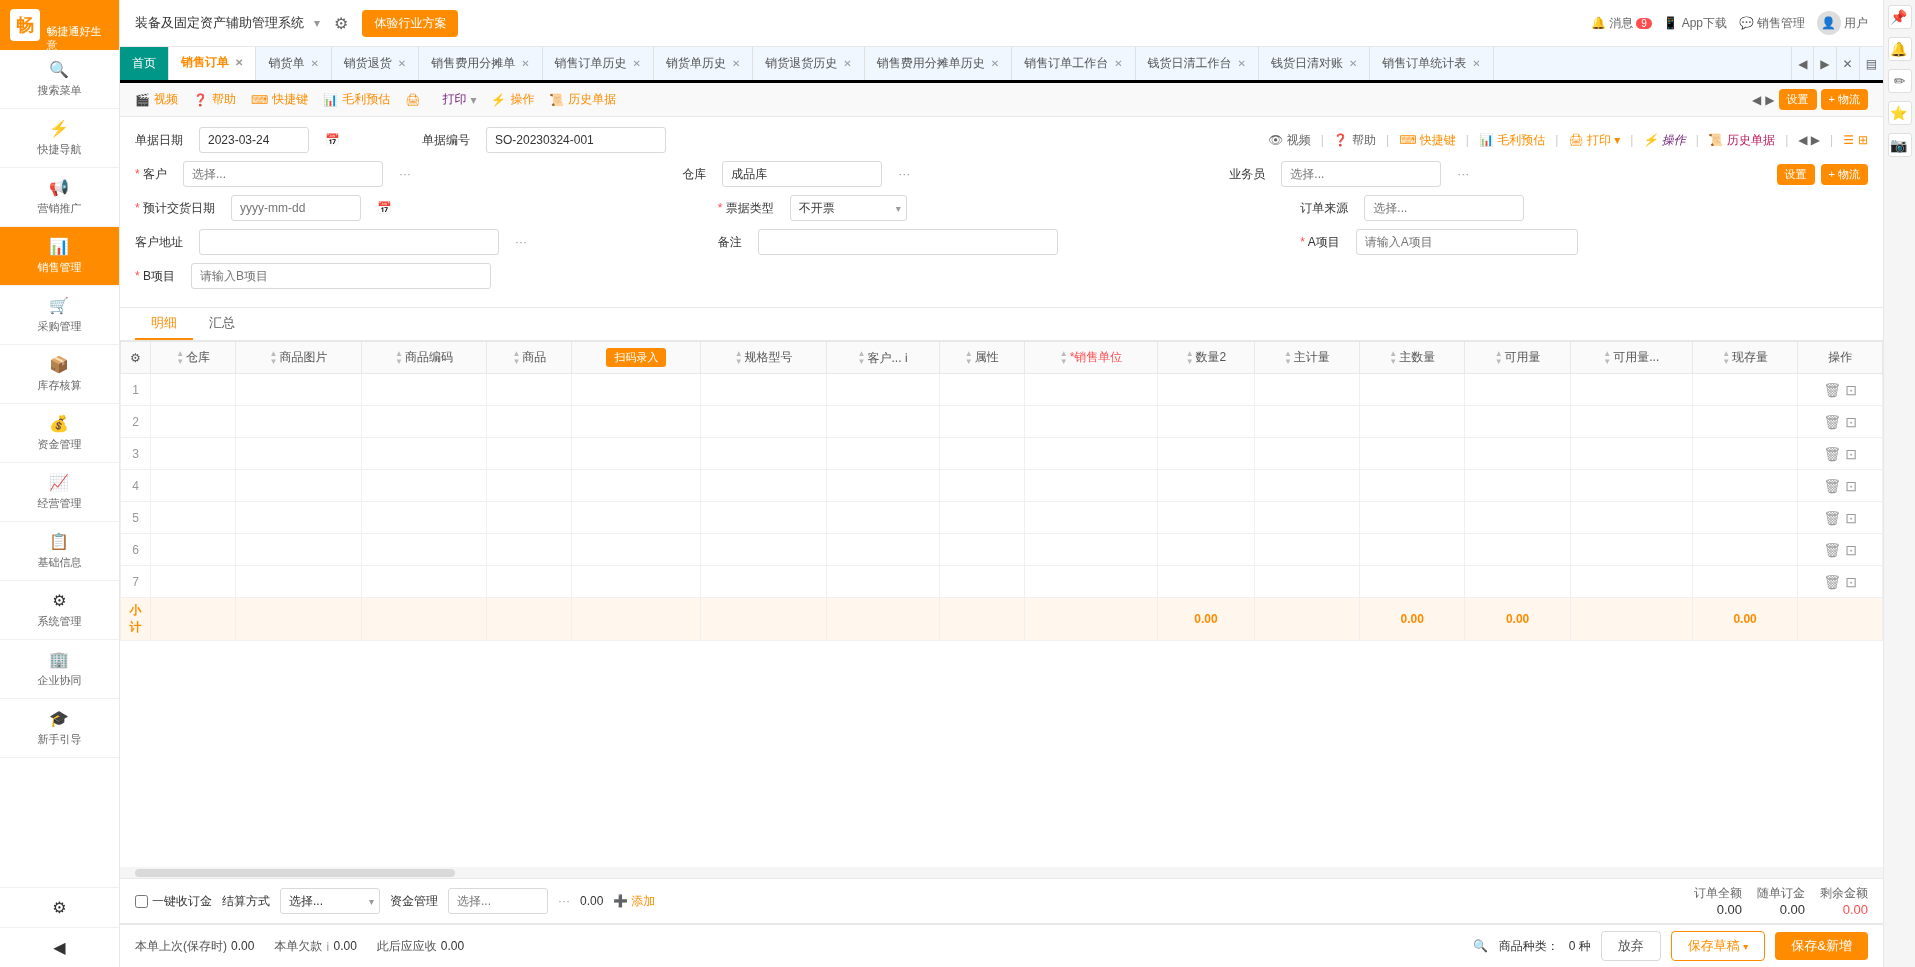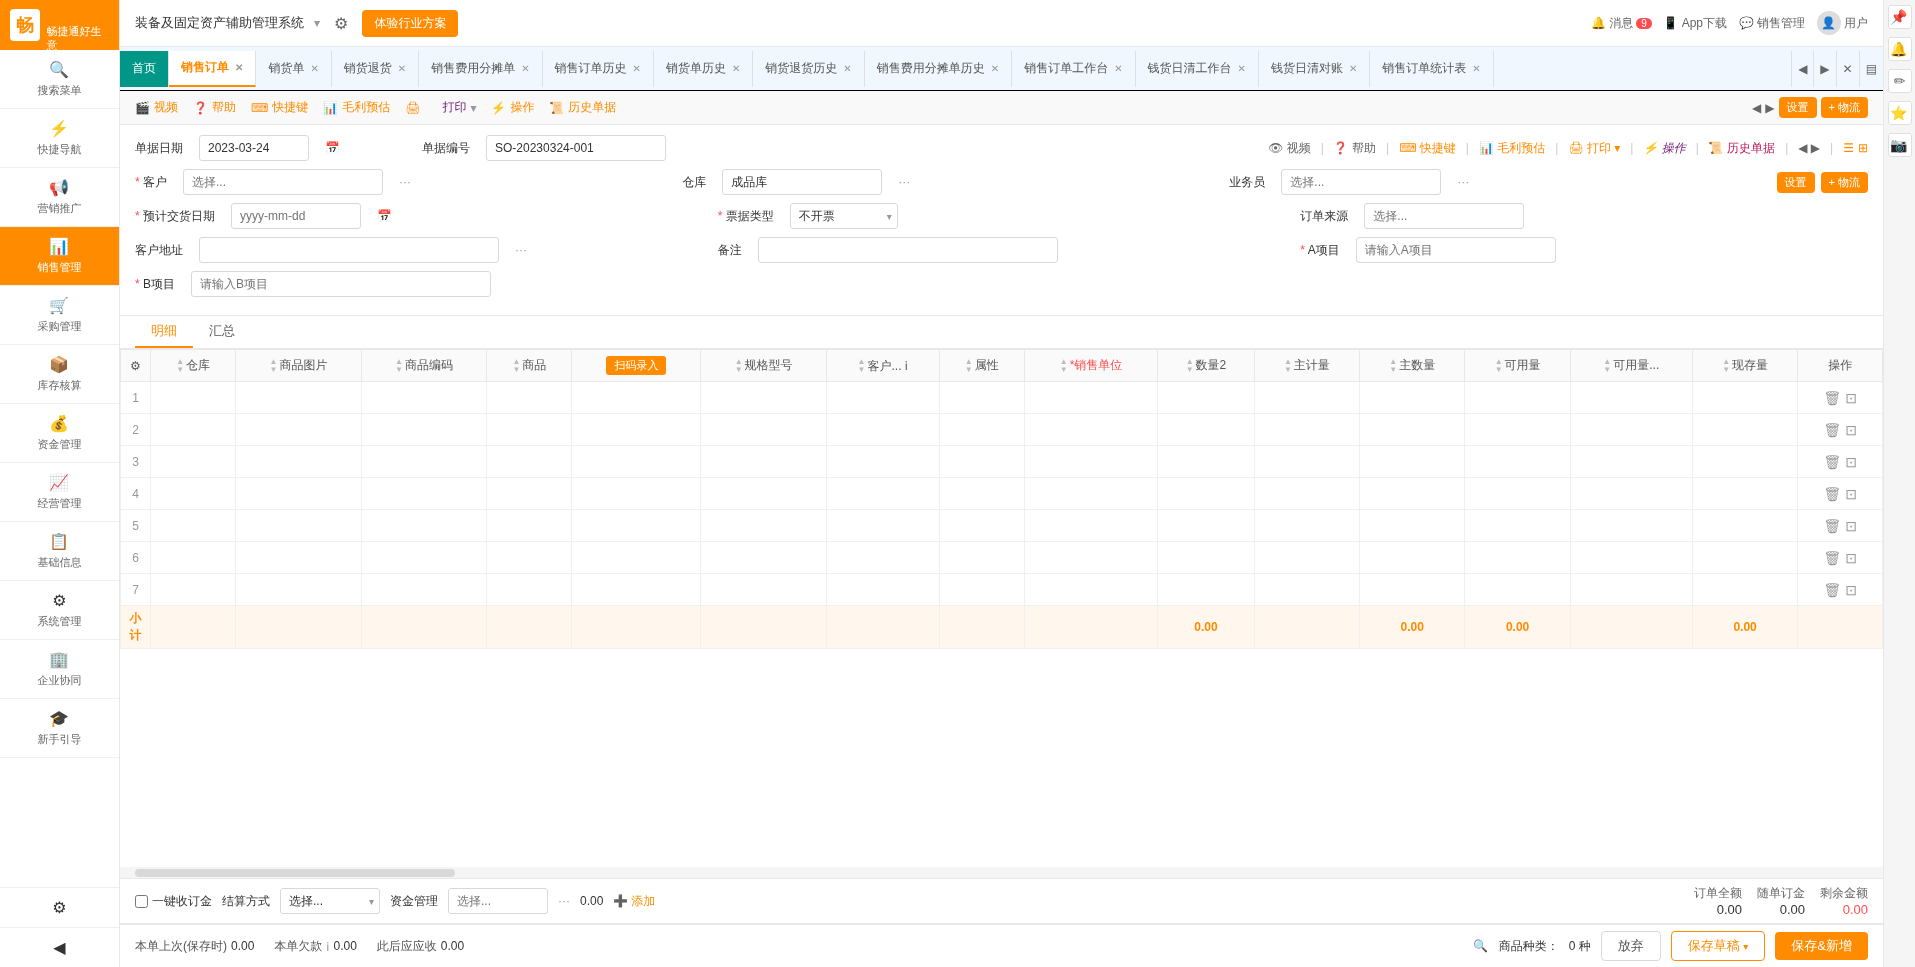--- a/index.html
+++ b/index.html
@@ -24,21 +24,21 @@
 
     
     .topbar { height: 47px; background: #fff; border-bottom: 1px solid #e8e8e8; display: flex; align-items: center; padding: 0 15px; gap: 10px; justify-content: space-between; }
     .topbar-left { display: flex; align-items: center; gap: 10px; }
     .system-title { font-size: 13px; color: #333; }
     .topbar-btn { background: #ff8c00; color: #fff; border: none; border-radius: 4px; padding: 5px 12px; font-size: 12px; cursor: pointer; }
     .topbar-right { display: flex; align-items: center; gap: 12px; font-size: 12px; color: #666; }
     .badge { background: #ff4d4f; color: #fff; border-radius: 10px; padding: 0 5px; font-size: 10px; }
 
     
-    .tabbar { height: 44px; background: #f0f7ff; display: flex; align-items: center; overflow-x: auto; border-bottom: 1px solid #000000; flex-shrink: 0; }
+    .tabbar { height: 36px; background: #f0f7ff; display: flex; align-items: center; overflow-x: auto; border-bottom: 3px solid #000000; flex-shrink: 0; }
     .tabbar::-webkit-scrollbar { height: 3px; }
     .tab { display: flex; align-items: center; padding: 0 12px; height: 36px; white-space: nowrap; cursor: pointer; border-right: 1px solid #e0e0e0; font-size: 12px; color: #555; gap: 4px; flex-shrink: 0; }
     .tab.active { background: #fff; color: #ff8c00; border-bottom: 2px solid #ff8c00; font-weight: bold; }
     .tab-close { color: #999; font-size: 10px; margin-left: 2px; }
     .tab.home { background: #009688; color: #fff; }
     .tabbar-arrows { display: flex; align-items: center; margin-left: auto; flex-shrink: 0; }
     .tabbar-arrow { padding: 0 6px; height: 36px; display: flex; align-items: center; cursor: pointer; color: #666; border-left: 1px solid #e0e0e0; }
 
     
     .content { flex: 1; overflow: hidden; display: flex; flex-direction: column; background: #fff; }
@@ -371,21 +371,21 @@
 
       <div class="form-row">
         <div class="form-field">
           <span class="form-label required">预计交货日期</span>
           <input class="form-input" type="text" placeholder="yyyy-mm-dd" style="width: 130px;">
           <span style="color:#999;cursor:pointer;">📅</span>
         </div>
         <div class="form-field" style="flex:1;">
           <span class="form-label required">票据类型</span>
           <div class="select-wrap">
-            <select class="select-input" style="width:108px;">
+            <select class="select-input" style="width:117px;">
               <option>不开票</option>
               <option>增值税普通发票</option>
               <option>增值税专用发票</option>
             </select>
           </div>
         </div>
         <div class="form-field" style="flex:1;">
           <span class="form-label">订单来源</span>
           <input class="form-input placeholder" type="text" placeholder="选择..." style="width: 160px;">
         </div>
@@ -396,21 +396,21 @@
           <span class="form-label">客户地址</span>
           <input class="form-input" type="text" style="width: 300px;">
           <span class="form-dots">···</span>
         </div>
         <div class="form-field" style="flex:1;">
           <span class="form-label">备注</span>
           <input class="form-input" type="text" style="width: 300px;">
         </div>
         <div class="form-field" style="flex:1;">
           <span class="form-label required">A项目</span>
-          <input class="form-input placeholder" type="text" placeholder="请输入A项目" style="width: 200px;">
+          <input class="form-input placeholder" type="text" placeholder="请输入A项目" style="width: 222px;">
         </div>
       </div>
 
       <div class="form-row">
         <div class="form-field">
           <span class="form-label required">B项目</span>
           <input class="form-input placeholder" type="text" placeholder="请输入B项目" style="width: 300px;">
         </div>
       </div>
     </div>

